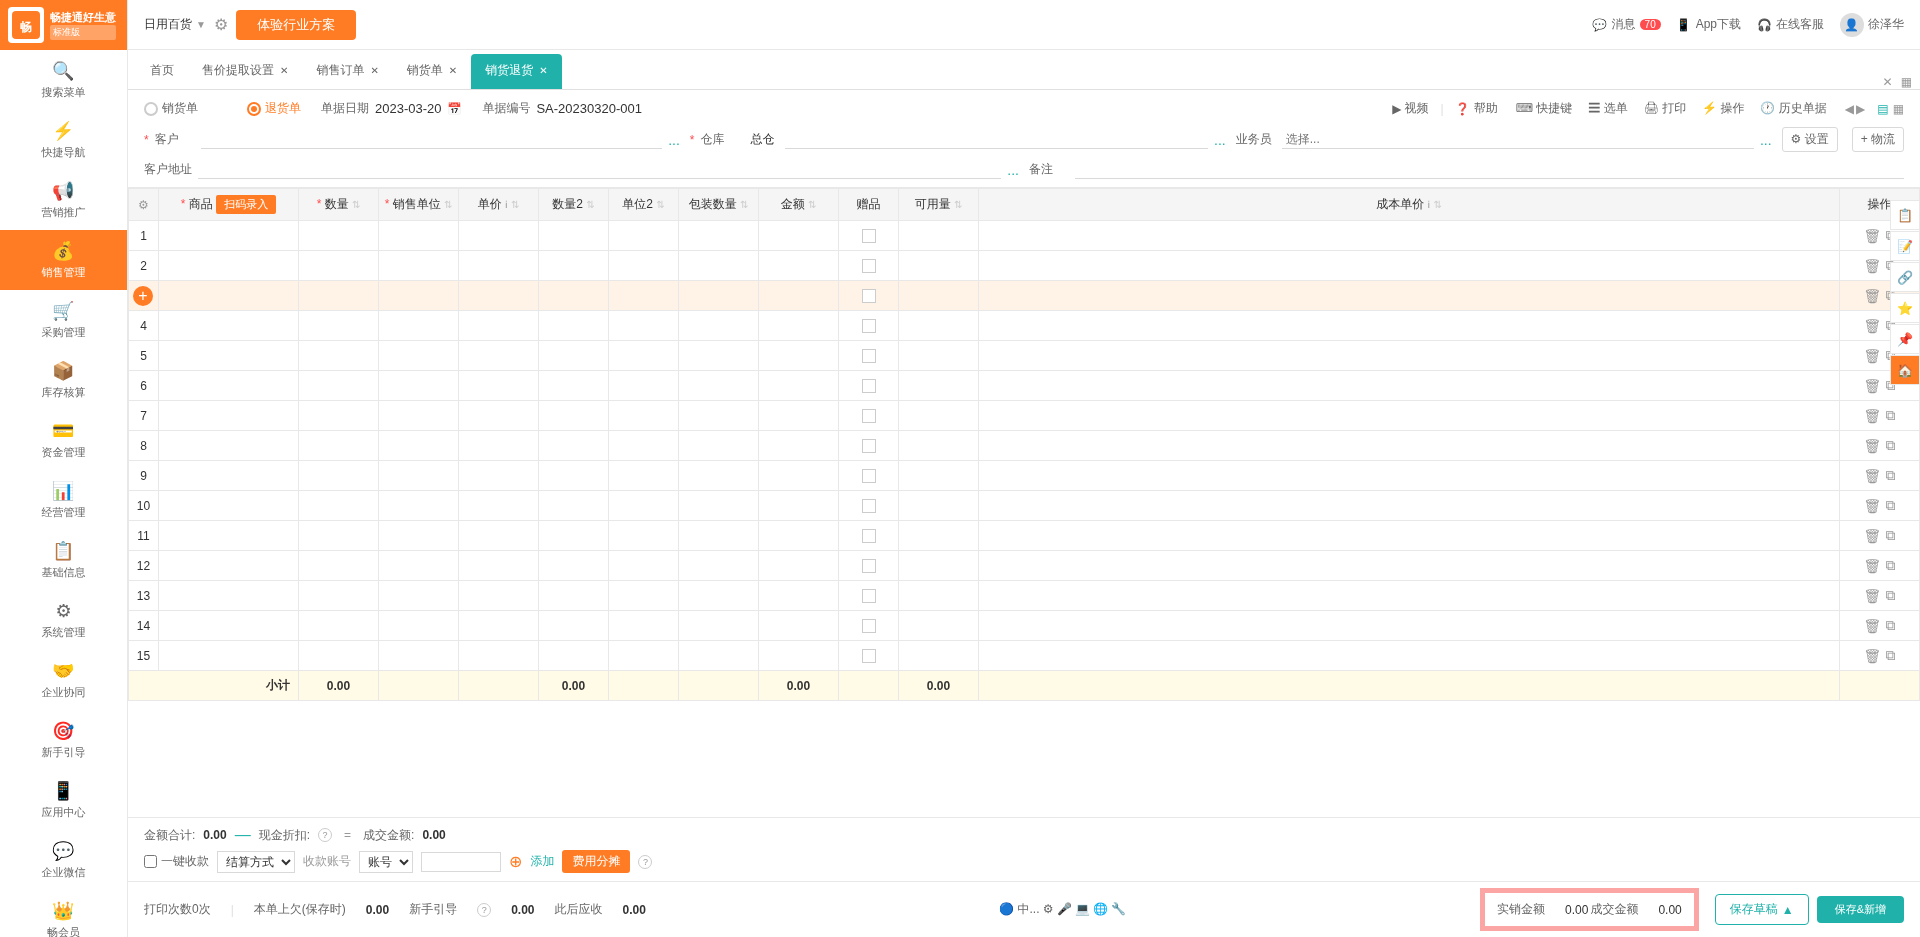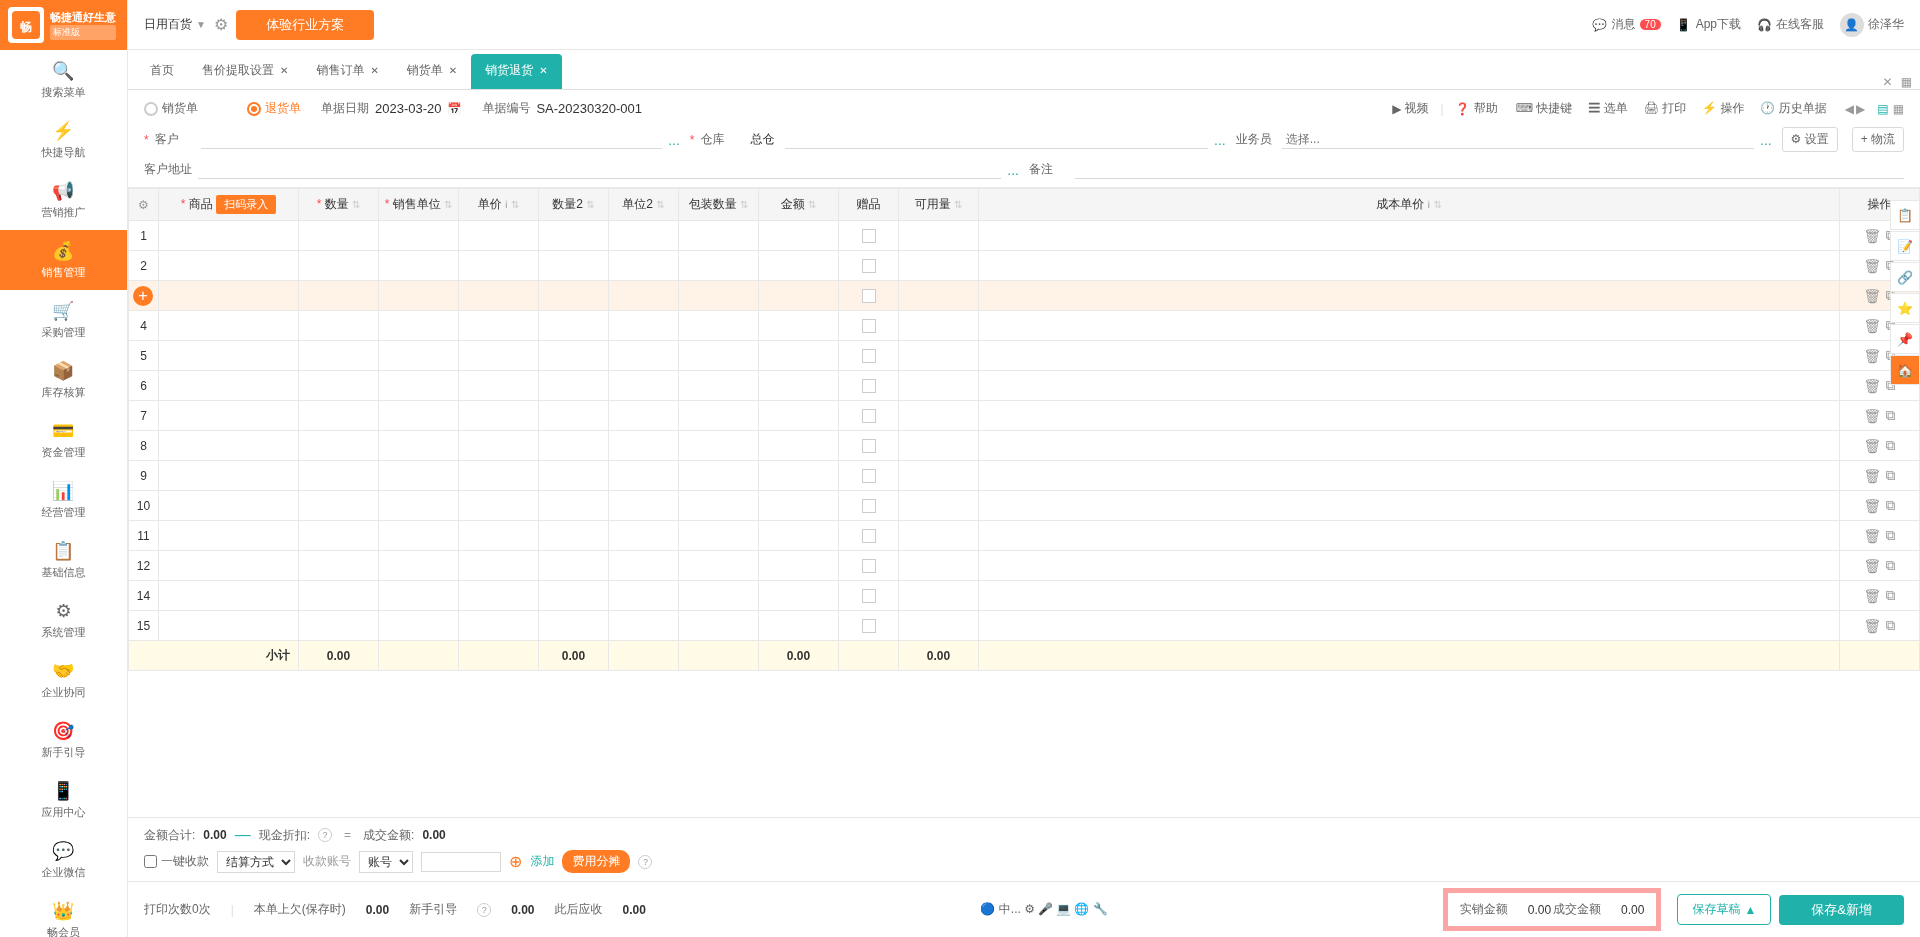--- a/index.html
+++ b/index.html
@@ -18,21 +18,21 @@
     
     
     .main { flex: 1; display: flex; flex-direction: column; overflow: hidden; }
     
     
     .topbar { height: 50px; background: white; display: flex; align-items: center; padding: 0 16px; border-bottom: 1px solid #e8e8e8; justify-content: space-between; }
     .topbar-left { display: flex; align-items: center; gap: 8px; }
     .topbar-select { display: flex; align-items: center; gap: 4px; color: #333; font-size: 13px; cursor: pointer; }
     .topbar-select-arrow { color: #999; font-size: 10px; }
     .topbar-gear { color: #999; cursor: pointer; font-size: 16px; }
-    .topbar-trial-btn { background: #ff7c24; color: white; border: none; padding: 6px 30px; border-radius: 4px; cursor: pointer; font-size: 13px; }
+    .topbar-trial-btn { background: #ff7c24; color: white; border: none; padding: 6px 21px; border-radius: 4px; cursor: pointer; font-size: 13px; }
     .topbar-right { display: flex; align-items: center; gap: 16px; color: #666; font-size: 12px; }
     .topbar-right-item { display: flex; align-items: center; gap: 4px; cursor: pointer; }
     .badge { background: #ff4d4f; color: white; border-radius: 10px; padding: 0 5px; font-size: 10px; min-width: 16px; text-align: center; }
     .avatar { width: 24px; height: 24px; background: #ddd; border-radius: 50%; display: flex; align-items: center; justify-content: center; }
     
     
     .tabs { height: 40px; background: #fff; border-bottom: 1px solid #e0e0e0; display: flex; align-items: flex-end; padding: 0 8px; }
     .tab { padding: 8px 14px; cursor: pointer; color: #666; font-size: 13px; border-bottom: 2px solid transparent; display: flex; align-items: center; gap: 6px; white-space: nowrap; }
     .tab.active { color: #fff; background: #20b2aa; border-radius: 4px 4px 0 0; border-bottom: 2px solid #20b2aa; }
     .tab-close { font-size: 10px; color: inherit; }
@@ -78,29 +78,29 @@
     
     .form-bottom { background: white; border-top: 1px solid #e8e8e8; padding: 8px 16px; }
     .bottom-row1 { display: flex; align-items: center; gap: 8px; margin-bottom: 6px; }
     .bottom-label { color: #666; }
     .bottom-value { color: #333; font-weight: bold; }
     .help-icon { width: 14px; height: 14px; border: 1px solid #ccc; border-radius: 50%; display: inline-flex; align-items: center; justify-content: center; font-size: 9px; color: #999; cursor: pointer; }
     .bottom-row2 { display: flex; align-items: center; gap: 8px; }
     .checkbox-label { display: flex; align-items: center; gap: 4px; color: #666; cursor: pointer; }
     .select-sm { border: 1px solid #d9d9d9; padding: 2px 4px; color: #333; background: white; font-size: 12px; }
     .add-icon { color: #ff7c24; font-size: 16px; cursor: pointer; }
-    .fee-split-btn { background: #ff7c24; color: white; border: none; padding: 3px 10px; border-radius: 10px; cursor: pointer; font-size: 12px; }
+    .fee-split-btn { background: #ff7c24; color: white; border: none; padding: 3px 10px; border-radius: 3px; cursor: pointer; font-size: 12px; }
     
     
     .footer { background: white; border-top: 1px solid #e8e8e8; padding: 6px 16px; display: flex; align-items: center; justify-content: space-between; }
     .footer-left { display: flex; align-items: center; gap: 20px; color: #666; font-size: 12px; }
     .footer-center { display: flex; align-items: center; gap: 6px; }
     .footer-right { display: flex; align-items: center; gap: 8px; }
     .save-draft-btn { border: 1px solid #20b2aa; color: #20b2aa; background: white; padding: 6px 14px; border-radius: 4px; cursor: pointer; font-size: 13px; display: flex; align-items: center; gap: 4px; }
-    .save-new-btn { background: #20b2aa; color: white; border: none; padding: 6px 32px; border-radius: 4px; cursor: pointer; font-size: 13px; }
+    .save-new-btn { background: #20b2aa; color: white; border: none; padding: 6px 18px; border-radius: 4px; cursor: pointer; font-size: 11px; }
     .summary-row { display: flex; justify-content: space-between; align-items: center; padding: 2px 0; }
     .summary-label { color: #666; }
     .summary-value { color: #333; }
     
     
     .right-float-btns { position: fixed; right: 0; top: 200px; display: flex; flex-direction: column; gap: 1px; z-index: 100; }
     .right-float-btn { width: 30px; height: 30px; background: white; border: 1px solid #e8e8e8; display: flex; align-items: center; justify-content: center; cursor: pointer; color: #999; font-size: 13px; }
     .right-float-btn:last-child { background: #ff7c24; color: white; }
     
     .settings-btn { background: none; border: 1px solid #d9d9d9; padding: 3px 8px; color: #666; border-radius: 3px; cursor: pointer; font-size: 12px; margin-right: 4px; }
@@ -705,20 +705,44 @@
               <td></td>
               <td></td>
               <td>
                 <div class="action-btns">
                   <button class="delete-btn">🗑</button>
                   <button class="copy-btn">⧉</button>
                 </div>
               </td>
             </tr>
           <tr>
+              <td class="row-num">13</td>
+              <td></td>
+              <td></td>
+              <td></td>
+              <td></td>
+              <td></td>
+              <td></td>
+              <td></td>
+              <td></td>
+              <td>
+                <div class="checkbox-cell">
+                  <input type="checkbox" class="grid-checkbox" style="">
+                </div>
+              </td>
+              <td></td>
+              <td></td>
+              <td>
+                <div class="action-btns">
+                  <button class="delete-btn">🗑</button>
+                  <button class="copy-btn">⧉</button>
+                </div>
+              </td>
+            </tr>
+          <tr>
               <td class="row-num">14</td>
               <td></td>
               <td></td>
               <td></td>
               <td></td>
               <td></td>
               <td></td>
               <td></td>
               <td></td>
               <td>

